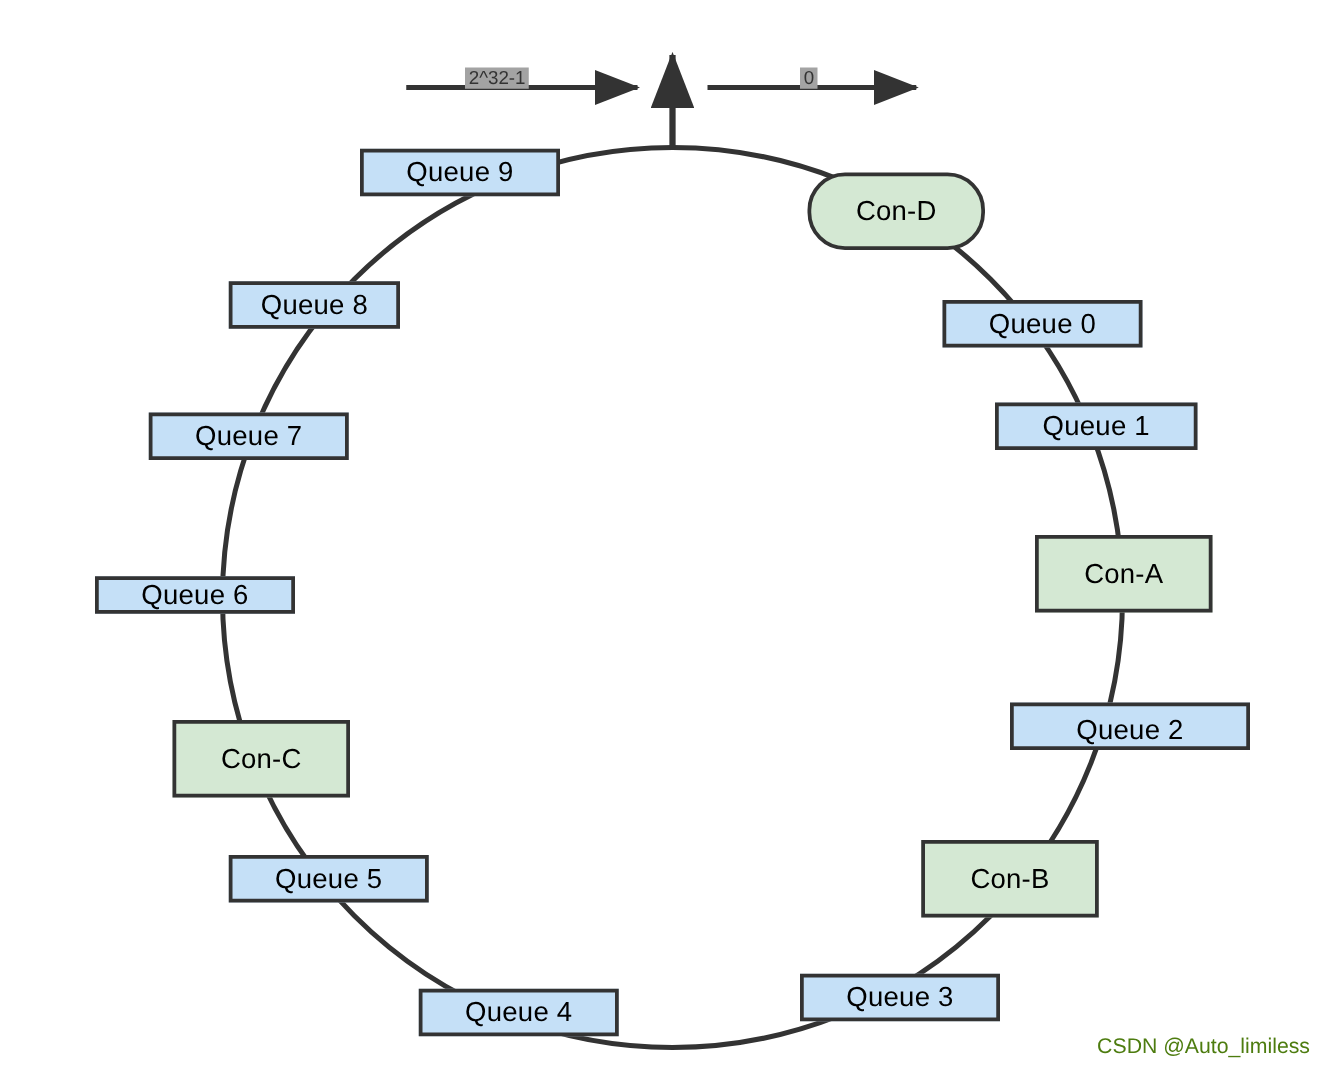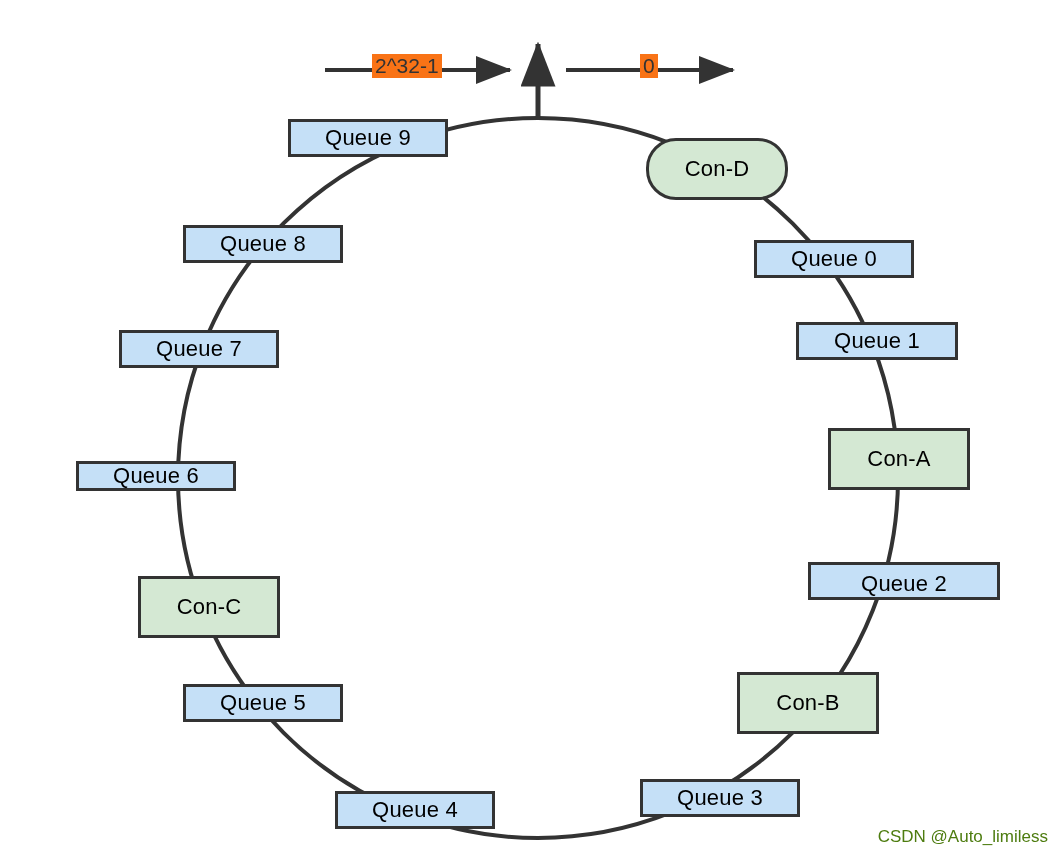--- a/index.html
+++ b/index.html
@@ -52,24 +52,24 @@
     top: 2px;
     width: 1062px;
     text-align: center;
     font-size: 29px;
     font-weight: bold;
     color: #222222;
     z-index: 6;
   }
   .axis-label {
     position: absolute;
-    font-size: 21px;
+    font-size: 15px;
     color: #333333;
     z-index: 7;
-    background: #f97316;
+    background: #a3a3a3;
     padding: 0 3px;
   }
   #label-max {
     left: 372px;
     top: 54px;
   }
   #label-zero {
     left: 640px;
     top: 54px;
   }
@@ -137,21 +137,21 @@
       </div>
       <div class="node consumer" style="left: 138px; top: 576px; width: 142px; height: 62px;">
         <span class="node-label">Con-C</span>
       </div>
       <div class="node queue" style="left: 76px; top: 461px; width: 160px; height: 30px;">
         <span class="node-label">Queue 6</span>
       </div>
       <div class="node queue" style="left: 119px; top: 330px; width: 160px; height: 38px; justify-content: center;">
         <span class="node-label">Queue 7</span>
       </div>
-      <div class="node queue" style="left: 183px; top: 225px; width: 160px; height: 38px;">
+      <div class="node queue" style="left: 183px; top: 225px; width: 137px; height: 38px;">
         <span class="node-label">Queue 8</span>
       </div>
       <div class="node queue" style="left: 288px; top: 119px; width: 160px; height: 38px;">
         <span class="node-label">Queue 9</span>
       </div>
     </div>
 
   <div id="watermark">CSDN @Auto_limiless</div>
 </div>
 

